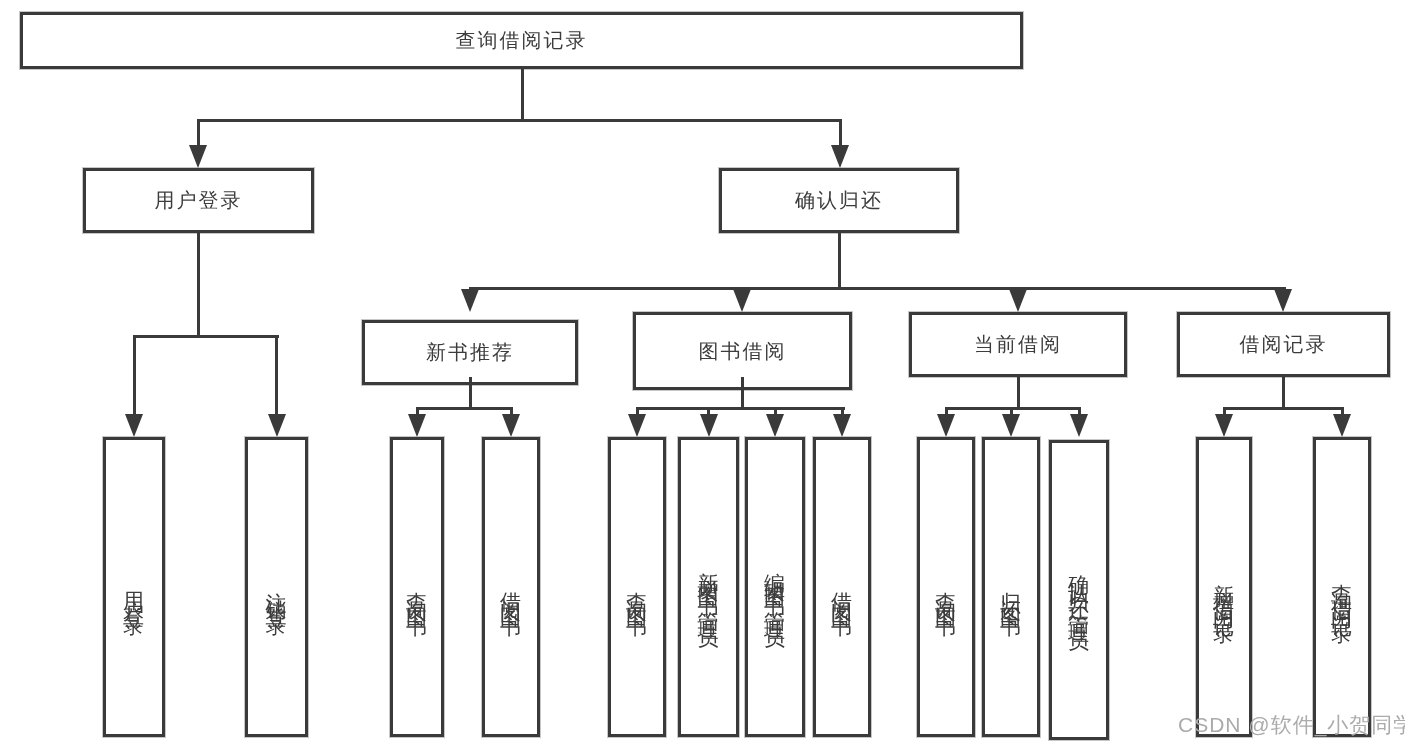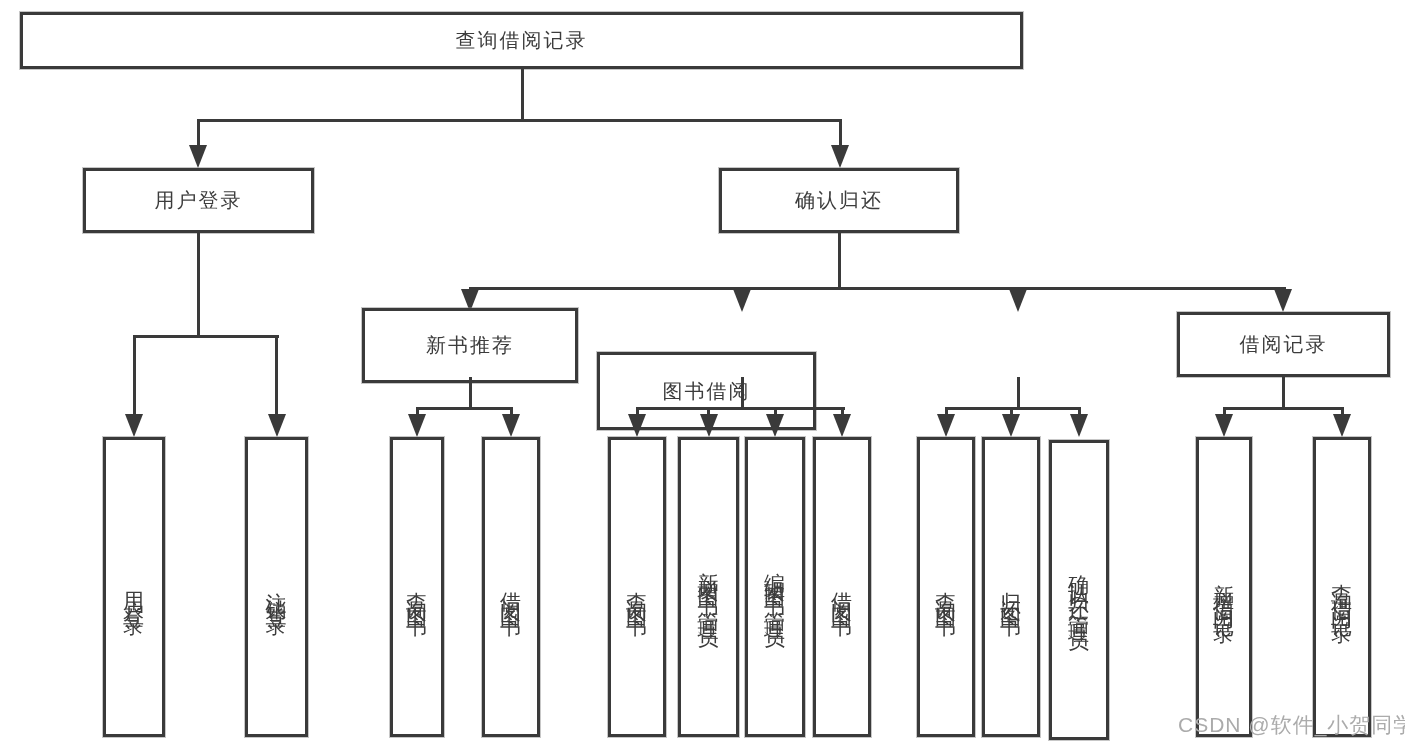--- a/index.html
+++ b/index.html
@@ -72,25 +72,28 @@
   <div class="v" style="left:275px;top:336px;height:79px;"></div>
   <div class="tri" style="left:267.5px;top:414px;"></div>
 
   <div class="v" style="left:837.5px;top:233px;height:56px;"></div>
   <div class="h" style="left:468.5px;top:287px;width:817px;"></div>
   <div class="tri" style="left:461px;top:289px;"></div>
   <div class="tri" style="left:733px;top:289px;"></div>
   <div class="tri" style="left:1009px;top:289px;"></div>
   <div class="tri" style="left:1274px;top:289px;"></div>
 
-  <div class="node" style="left:362px;top:308px;width:216px;height:75px;">
+  <div class="node" style="left:362px;top:320px;width:216px;height:65px;">
     <span>新书推荐</span>
   </div>
-  <div class="node" style="left:597px;top:312px;width:219px;height:78px;margin-top:40px;">
+  <div class="node" style="left:633px;top:312px;width:219px;height:78px;">
     <span>图书借阅</span>
+  </div>
+  <div class="node" style="left:909px;top:312px;width:218px;height:65px;">
+    <span>当前借阅</span>
   </div>
   <div class="node" style="left:1177px;top:312px;width:213px;height:65px;">
     <span>借阅记录</span>
   </div>
 
   <div class="v" style="left:468.5px;top:377px;height:32px;"></div>
   <div class="h" style="left:415.5px;top:407px;width:97px;"></div>
   <div class="v" style="left:415.5px;top:408px;height:8px;"></div>
   <div class="tri" style="left:408px;top:414px;"></div>
   <div class="v" style="left:509.5px;top:408px;height:8px;"></div>

